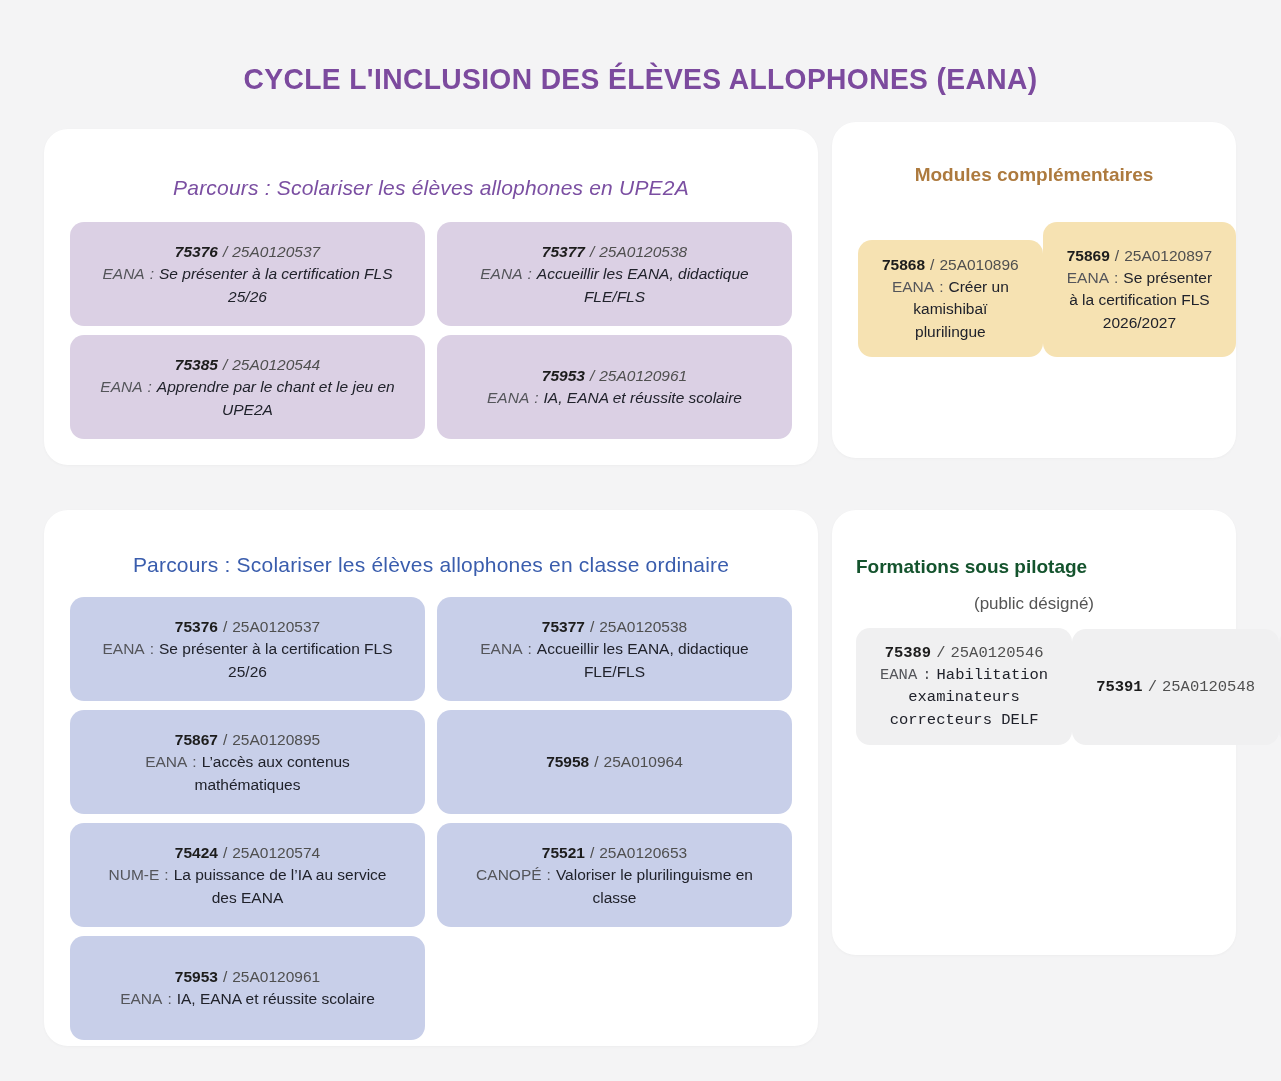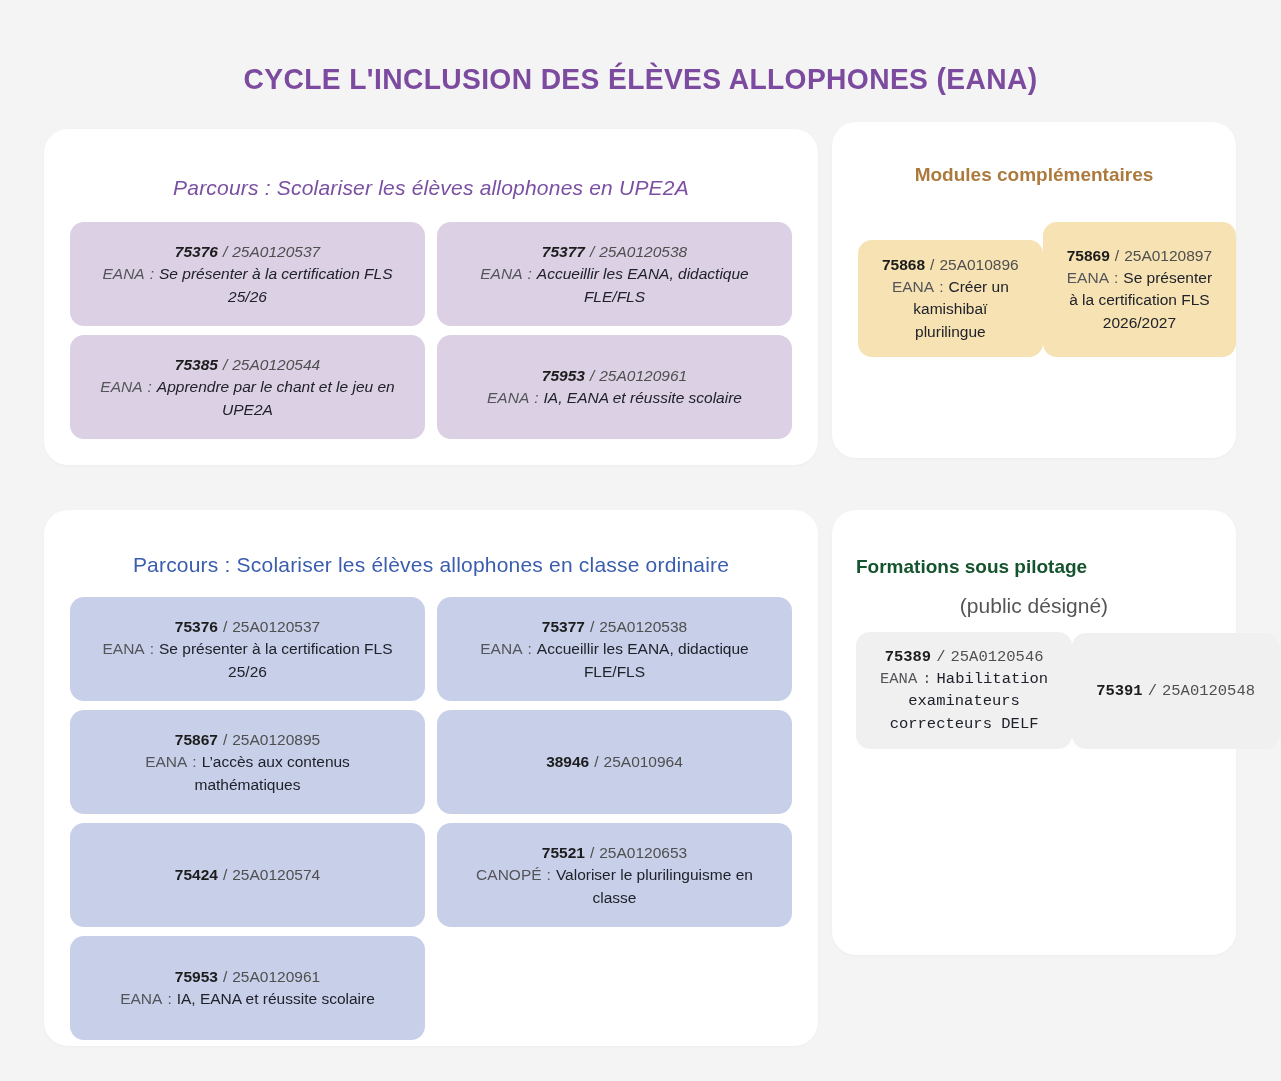--- a/index.html
+++ b/index.html
@@ -21,21 +21,21 @@
   #card-upe2a{left:44px;top:129px;width:774px;height:336px;padding:30px 26px 0;font-style:italic;}
   #card-modules{left:832px;top:122px;width:404px;height:336px;padding:26px 26px 0;}
   #card-ordinaire{left:44px;top:510px;width:774px;height:536px;padding:26px 26px 0;}
   #card-pilotage{left:832px;top:510px;width:404px;height:445px;padding:30px 24px 0;}
 
   .section-title{text-align:center;font-size:21px;font-weight:500;letter-spacing:.2px;}
   .purple{color:#7b4fa2;}
   .blue{color:#3a5dad;}
   .brown-title{color:#ad7a3e;font-weight:700;font-size:19px;text-align:center;}
   .gray-title{color:#14532d;font-weight:700;font-size:19px;text-align:left;}
-  .gray-sub{color:#555555;font-size:21px;text-align:center;margin-top:3px;font-weight:400;}
+  .gray-sub{color:#555555;font-size:17px;text-align:center;margin-top:3px;font-weight:400;}
 
   .grid2{display:grid;grid-template-columns:1fr 1fr;gap:9px 12px;margin-top:22px;}
   .stack{display:flex;flex-direction:row;gap:0;}
 
   .course{
     border-radius:14px;box-sizing:border-box;
     display:flex;flex-direction:column;justify-content:center;
     text-align:center;padding:14px 24px;min-height:104px;
     font-size:15.5px;line-height:1.45;
   }
@@ -107,24 +107,25 @@
     </div>
     <div class="course blu">
       <div><span class="num">75377</span><span class="slash">/</span><span class="code">25A0120538</span></div>
       <div><span class="pre">EANA</span><span class="coln">:</span><span class="ct">Accueillir les EANA, didactique FLE/FLS</span></div>
     </div>
     <div class="course blu">
       <div><span class="num">75867</span><span class="slash">/</span><span class="code">25A0120895</span></div>
       <div><span class="pre">EANA</span><span class="coln">:</span><span class="ct">L’accès aux contenus mathématiques</span></div>
     </div>
     <div class="course blu">
-      <div><span class="num">38946</span><span class="slash">/</span><span class="code">25A010964</span></div>
+      <div><span class="num">75958</span><span class="slash">/</span><span class="code">25A010964</span></div>
     </div>
     <div class="course blu">
       <div><span class="num">75424</span><span class="slash">/</span><span class="code">25A0120574</span></div>
+      <div><span class="pre">NUM-E</span><span class="coln">:</span><span class="ct">La puissance de l’IA au service des EANA</span></div>
     </div>
     <div class="course blu">
       <div><span class="num">75521</span><span class="slash">/</span><span class="code">25A0120653</span></div>
       <div><span class="pre">CANOPÉ</span><span class="coln">:</span><span class="ct">Valoriser le plurilinguisme en classe</span></div>
     </div>
     <div class="course blu">
       <div><span class="num">75953</span><span class="slash">/</span><span class="code">25A0120961</span></div>
       <div><span class="pre">EANA</span><span class="coln">:</span><span class="ct">IA, EANA et réussite scolaire</span></div>
     </div>
   </div>

